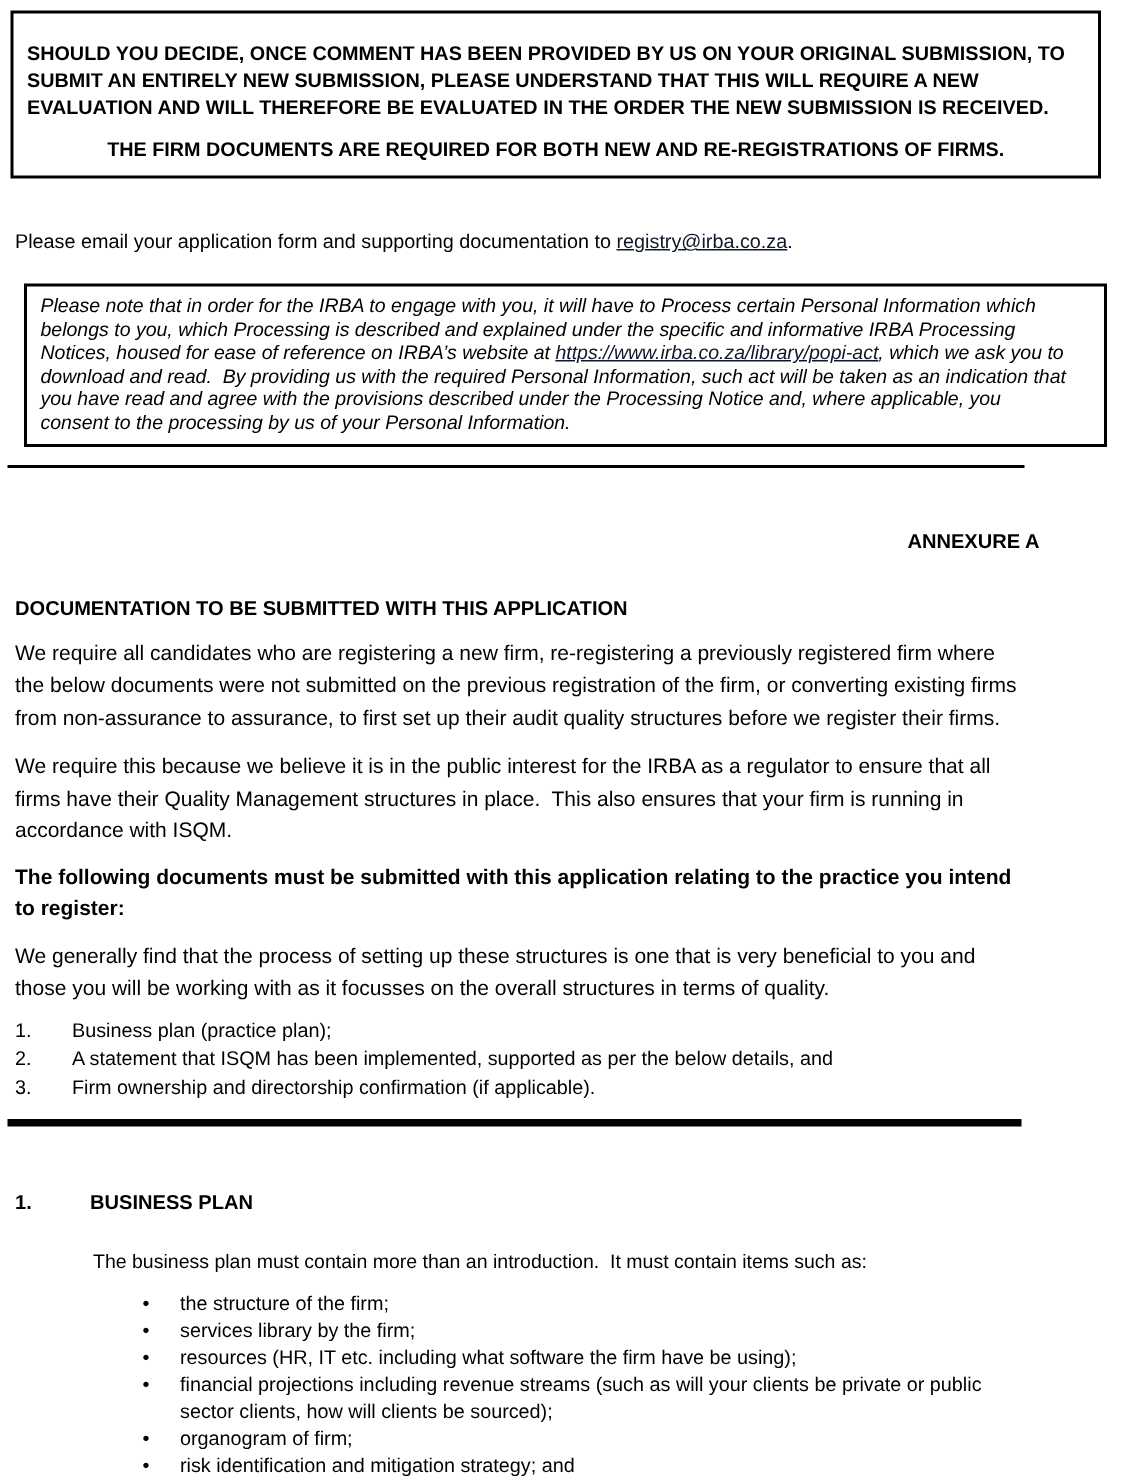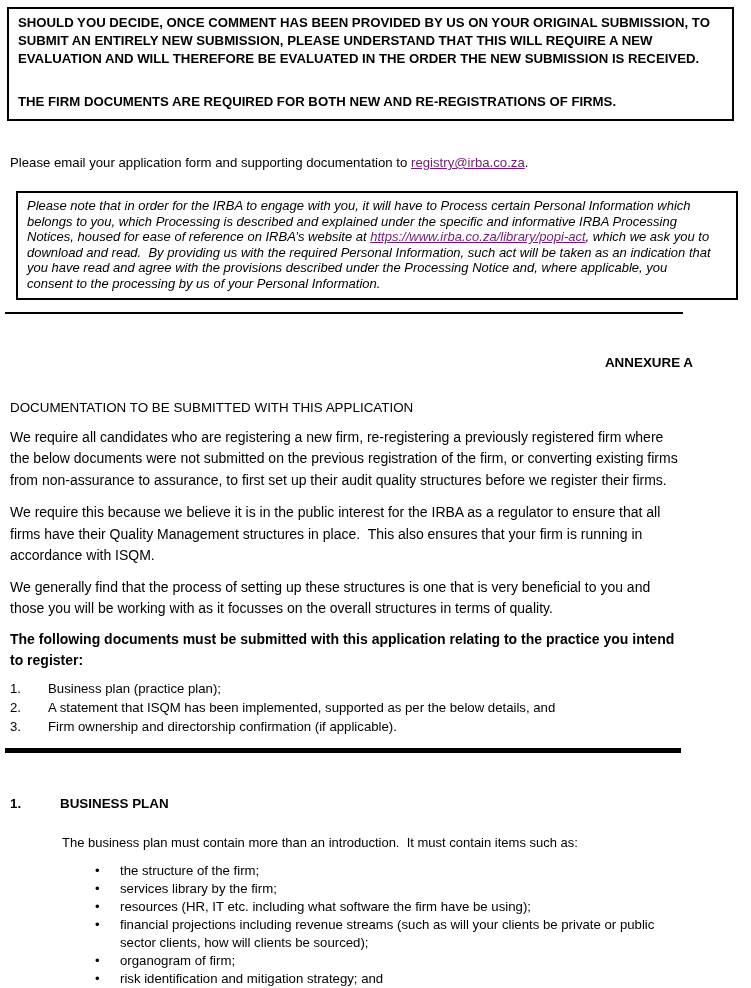--- a/index.html
+++ b/index.html
@@ -11,34 +11,34 @@
     overflow: hidden;
   }
   .page { position: relative; width: 751px; height: 988px; background: #fff; overflow: hidden; }
   .prewrap { white-space: pre-wrap; }
 
   
   .notice-box {
     margin: 7px 0 0 7px;
     width: 727px;
     border: 2px solid #000;
-    padding: 5px 9px 8px 9px;
+    padding: 18px 9px 8px 9px;
     font-weight: bold;
     font-size: 13.2px;
     line-height: 18px;
   }
-  .notice-box p + p { margin-top: 25px; }
+  .notice-box p + p { margin-top: 10px; text-align: center; }
 
   
   .email-line {
     margin: 33px 10px 0 10px;
     font-size: 13.2px;
     line-height: 17px;
   }
-  a.doc-link { color: #701a75; text-decoration: underline; cursor: pointer; }
+  a.doc-link { color: #0f172a; text-decoration: underline; cursor: pointer; }
 
   
   .popi-box {
     margin: 20px 0 0 16px;
     width: 722px;
     border: 2px solid #000;
     padding: 5px 20px 6px 9px;
     font-style: italic;
     font-size: 13px;
     line-height: 15.6px;
@@ -51,21 +51,21 @@
     margin-top: 41px;
     width: 693px;
     text-align: right;
     font-weight: bold;
     font-size: 13.4px;
     line-height: 16px;
   }
 
   .doc-heading {
     margin: 29px 0 0 10px;
-    font-weight: normal;
+    font-weight: bold;
     font-size: 13.4px;
     line-height: 16px;
   }
 
   .para {
     margin: 11px 10px 0 10px;
     width: 676px;
     font-size: 14px;
     line-height: 21.5px;
   }
@@ -116,22 +116,22 @@
   <div class="popi-box prewrap"><span>Please note that in order for the IRBA to engage with you, it will have to Process certain Personal Information which belongs to you, which Processing is described and explained under the specific and informative IRBA Processing Notices, housed for ease of reference on IRBA’s website at </span><a class="doc-link">https://www.irba.co.za/library/popi-act</a><span>, which we ask you to download and read.  By providing us with the required Personal Information, such act will be taken as an indication that you have read and agree with the provisions described under the Processing Notice and, where applicable, you consent to the processing by us of your Personal Information.</span></div>
 
   <div class="hr-thin"></div>
 
   <div class="annexure">ANNEXURE A</div>
 
   <div class="doc-heading">DOCUMENTATION TO BE SUBMITTED WITH THIS APPLICATION</div>
 
   <p class="para prewrap">We require all candidates who are registering a new firm, re-registering a previously registered firm where the below documents were not submitted on the previous registration of the firm, or converting existing firms from non-assurance to assurance, to first set up their audit quality structures before we register their firms.</p>
   <p class="para prewrap">We require this because we believe it is in the public interest for the IRBA as a regulator to ensure that all firms have their Quality Management structures in place.  This also ensures that your firm is running in accordance with ISQM.</p>
+  <p class="para bold prewrap">The following documents must be submitted with this application relating to the practice you intend to register:</p>
   <p class="para tight-top prewrap">We generally find that the process of setting up these structures is one that is very beneficial to you and those you will be working with as it focusses on the overall structures in terms of quality.</p>
-  <p class="para bold prewrap">The following documents must be submitted with this application relating to the practice you intend to register:</p>
 
   <div class="req-list">
     <div class="req-row">
       <span class="req-num">1.</span>
       <span class="req-text prewrap">Business plan (practice plan);</span>
     </div>
     <div class="req-row">
       <span class="req-num">2.</span>
       <span class="req-text prewrap">A statement that ISQM has been implemented, supported as per the below details, and</span>
     </div>

